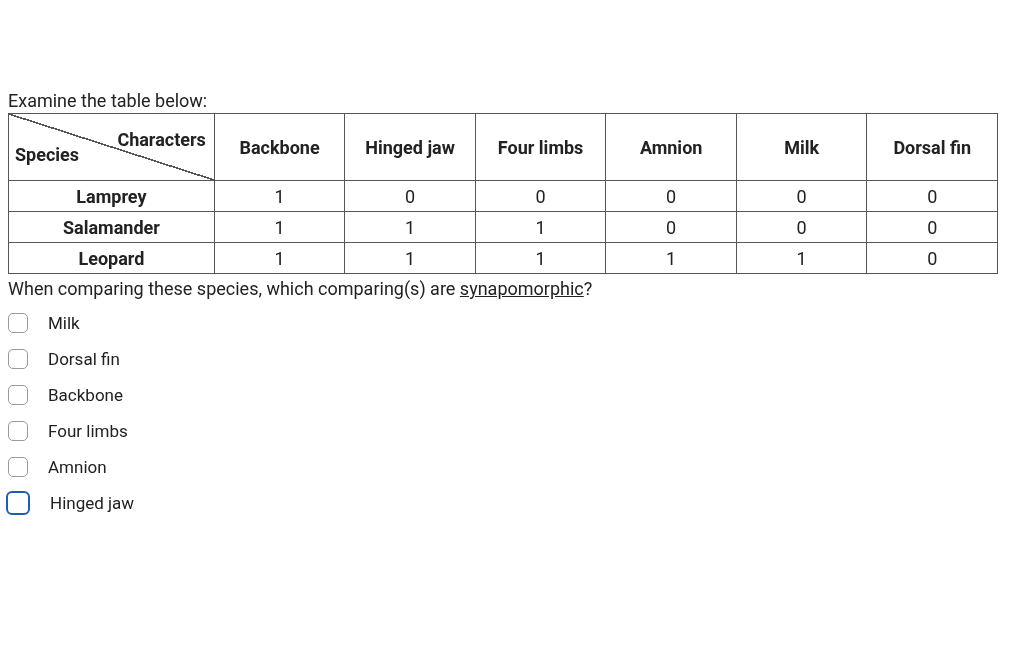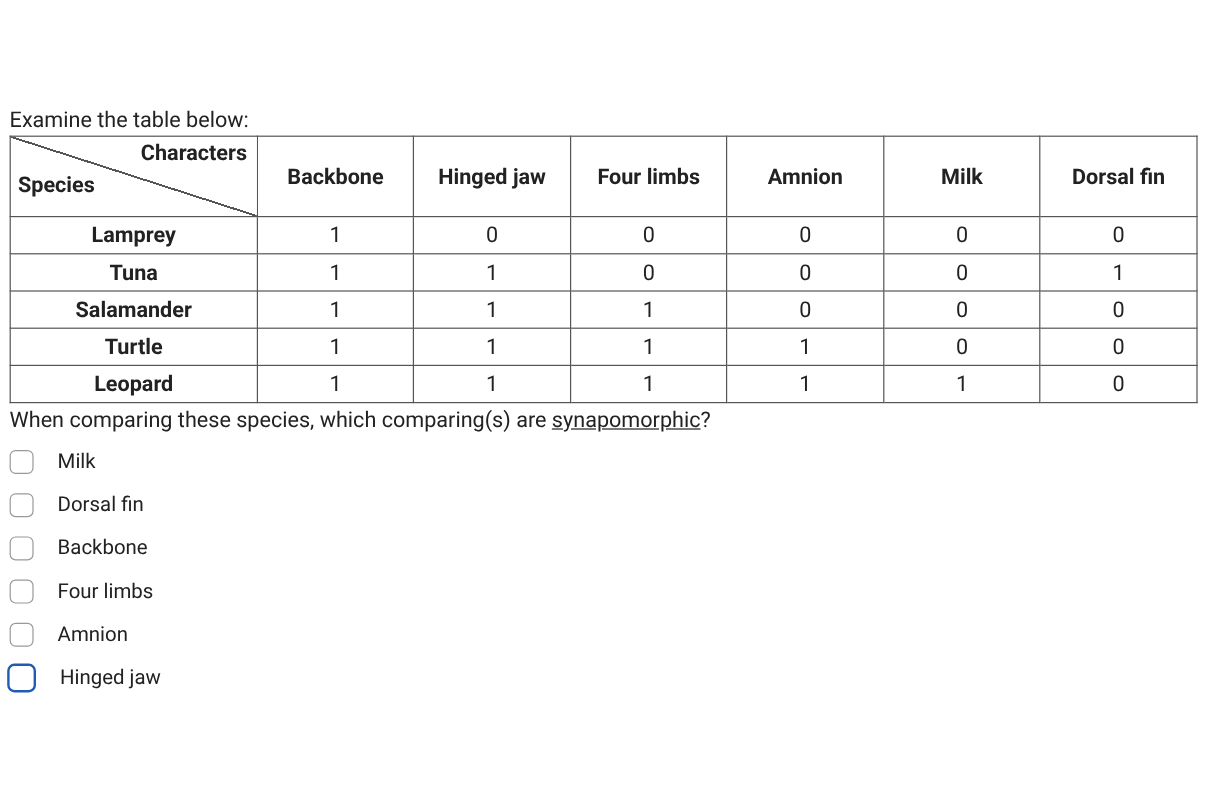--- a/index.html
+++ b/index.html
@@ -46,21 +46,21 @@
         transparent calc(50% - 0.8px),
         #555 calc(50% - 0.8px),
         #555 calc(50% + 0.8px),
         transparent calc(50% + 0.8px));
   }
   th.corner .tl, th.corner .br {
     position: absolute;
     font-weight: 700;
     font-size: 18px;
   }
-  th.corner .tl { top: 3px; right: 8px; }
+  th.corner .tl { top: 15px; right: 8px; }
   th.corner .br { bottom: 15px; left: 6px; }
   th.colhead { height: 64px; }
   td.small-row { height: 28px; }
   col.col-species { width: 205px; }
   col.col-char { width: 130px; }
   .question {
     margin-top: 4px;
     font-size: 18px;
   }
   .underline {
@@ -128,43 +128,25 @@
       <tr>
         <th class="small-row">Lamprey</th>
         <td class="small-row">1</td>
         <td class="small-row">0</td>
         <td class="small-row">0</td>
         <td class="small-row">0</td>
         <td class="small-row">0</td>
         <td class="small-row">0</td>
       </tr>
       <tr>
-        <th class="small-row">Tuna</th>
-        <td class="small-row">1</td>
-        <td class="small-row">1</td>
-        <td class="small-row">0</td>
-        <td class="small-row">0</td>
-        <td class="small-row">0</td>
-        <td class="small-row">1</td>
-      </tr>
-      <tr>
         <th class="small-row">Salamander</th>
         <td class="small-row">1</td>
         <td class="small-row">1</td>
         <td class="small-row">1</td>
         <td class="small-row">0</td>
-        <td class="small-row">0</td>
-        <td class="small-row">0</td>
-      </tr>
-      <tr>
-        <th class="small-row">Turtle</th>
-        <td class="small-row">1</td>
-        <td class="small-row">1</td>
-        <td class="small-row">1</td>
-        <td class="small-row">1</td>
         <td class="small-row">0</td>
         <td class="small-row">0</td>
       </tr>
       <tr>
         <th class="small-row">Leopard</th>
         <td class="small-row">1</td>
         <td class="small-row">1</td>
         <td class="small-row">1</td>
         <td class="small-row">1</td>
         <td class="small-row">1</td>

